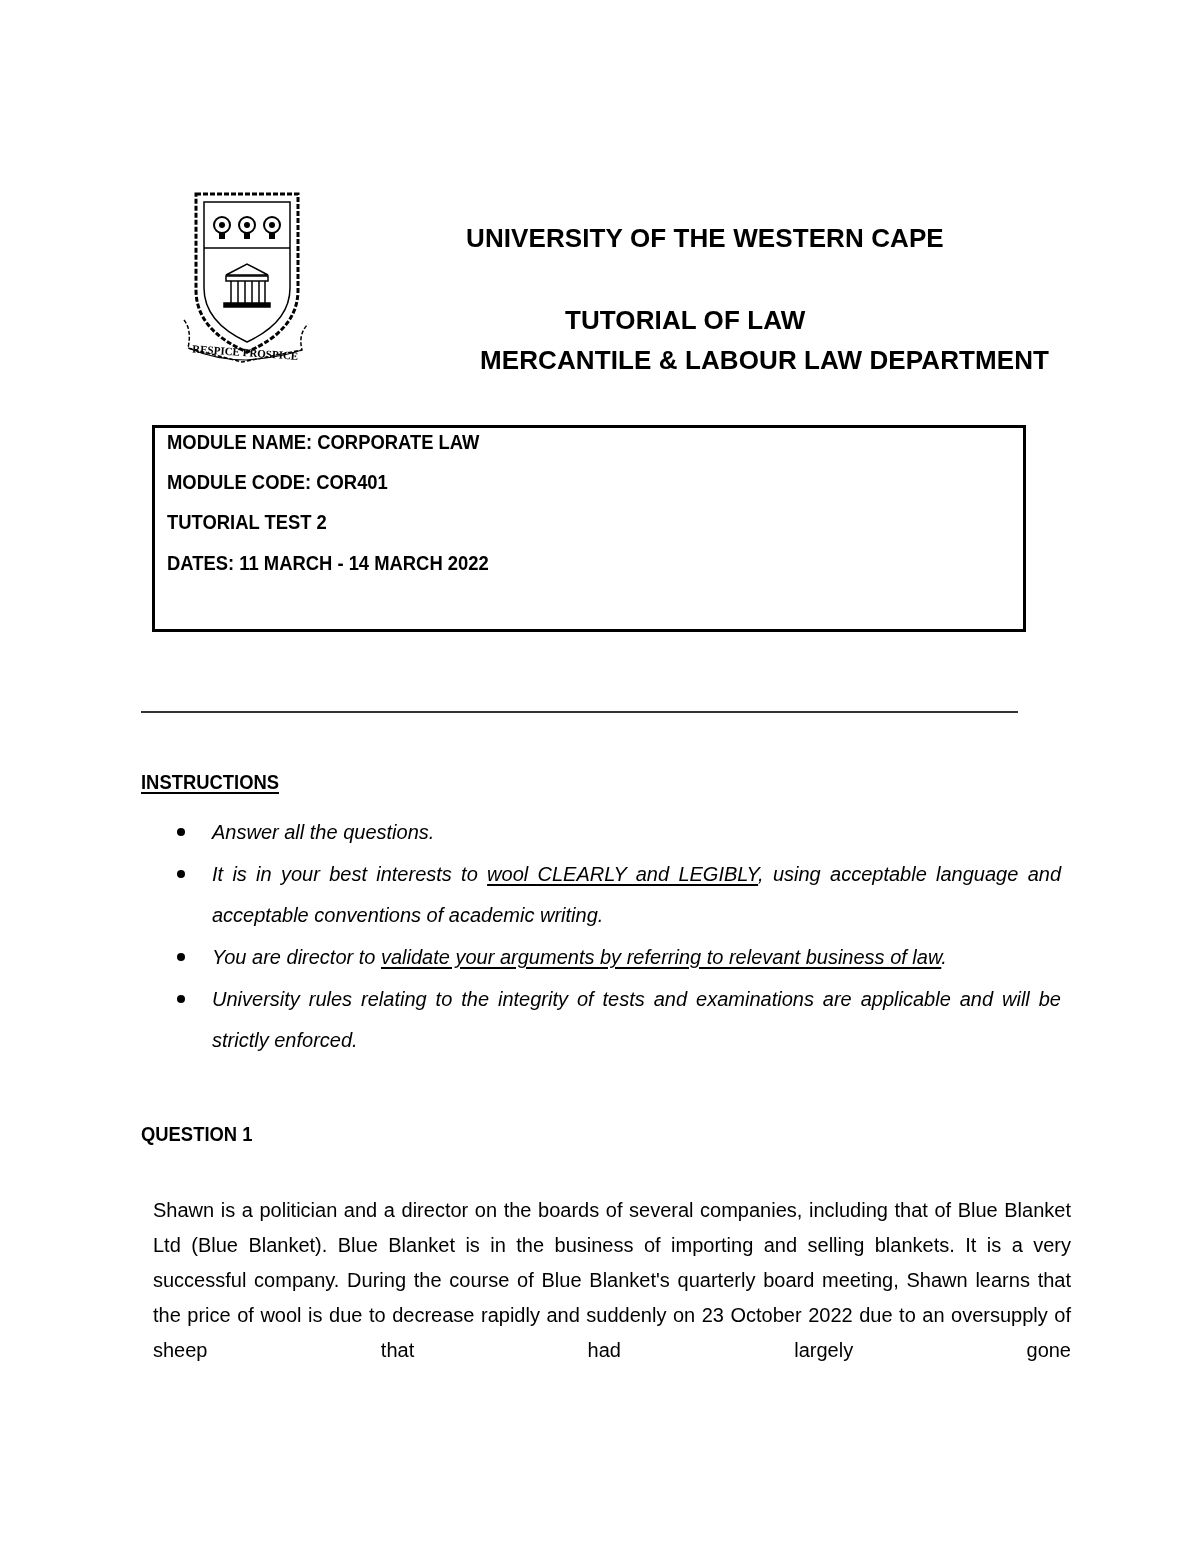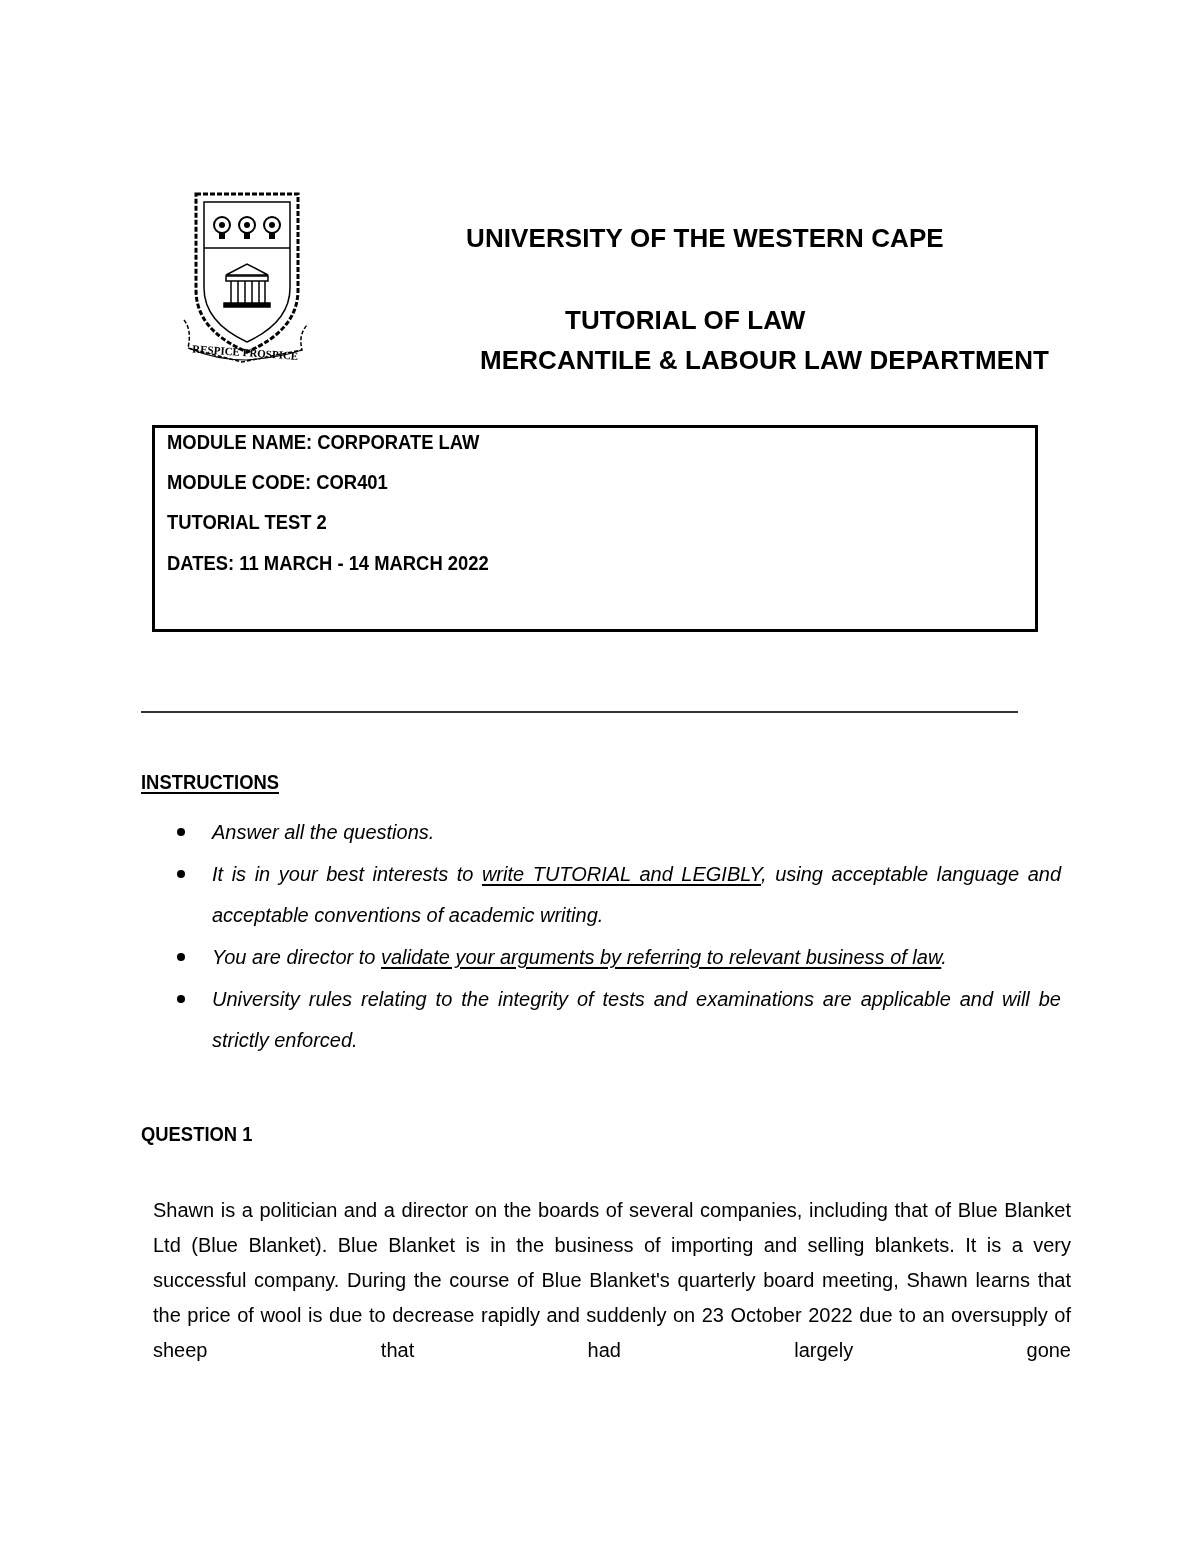--- a/index.html
+++ b/index.html
@@ -40,21 +40,20 @@
     .hdr-dept { left: 434px; top: 345px; margin-left: 46px; }
 
     .module-box {
       position: absolute;
       left: 152px;
       top: 425px;
       width: 868px;
       height: 201px;
       border: 3px solid #000000;
       box-sizing: content-box;
-      padding-left: 12px;
     }
     .module-line {
       position: absolute;
       left: 12px;
       font-weight: bold;
       font-size: 20px;
       white-space: nowrap;
       transform: scaleX(0.92);
       transform-origin: left center;
     }
@@ -198,21 +197,21 @@
 
   <div class="section-title instr-title">INSTRUCTIONS</div>
 
   <ul class="bullet-list">
     <li class="bullet-item">
       <span class="bullet-dot"></span>
       <span class="bullet-text"><span>Answer all the questions.</span></span>
     </li>
     <li class="bullet-item">
       <span class="bullet-dot"></span>
-      <span class="bullet-text"><span>It is in your best interests to </span><span class="ul">write TUTORIAL and LEGIBLY</span><span>, using acceptable language and acceptable conventions of academic writing.</span></span>
+      <span class="bullet-text"><span>It is in your best interests to </span><span class="ul">wool CLEARLY and LEGIBLY</span><span>, using acceptable language and acceptable conventions of academic writing.</span></span>
     </li>
     <li class="bullet-item">
       <span class="bullet-dot"></span>
       <span class="bullet-text"><span>You are director to </span><span class="ul">validate your arguments by referring to relevant business of law</span><span>.</span></span>
     </li>
     <li class="bullet-item">
       <span class="bullet-dot"></span>
       <span class="bullet-text"><span>University rules relating to the integrity of tests and examinations are applicable and will be strictly enforced.</span></span>
     </li>
   </ul>

